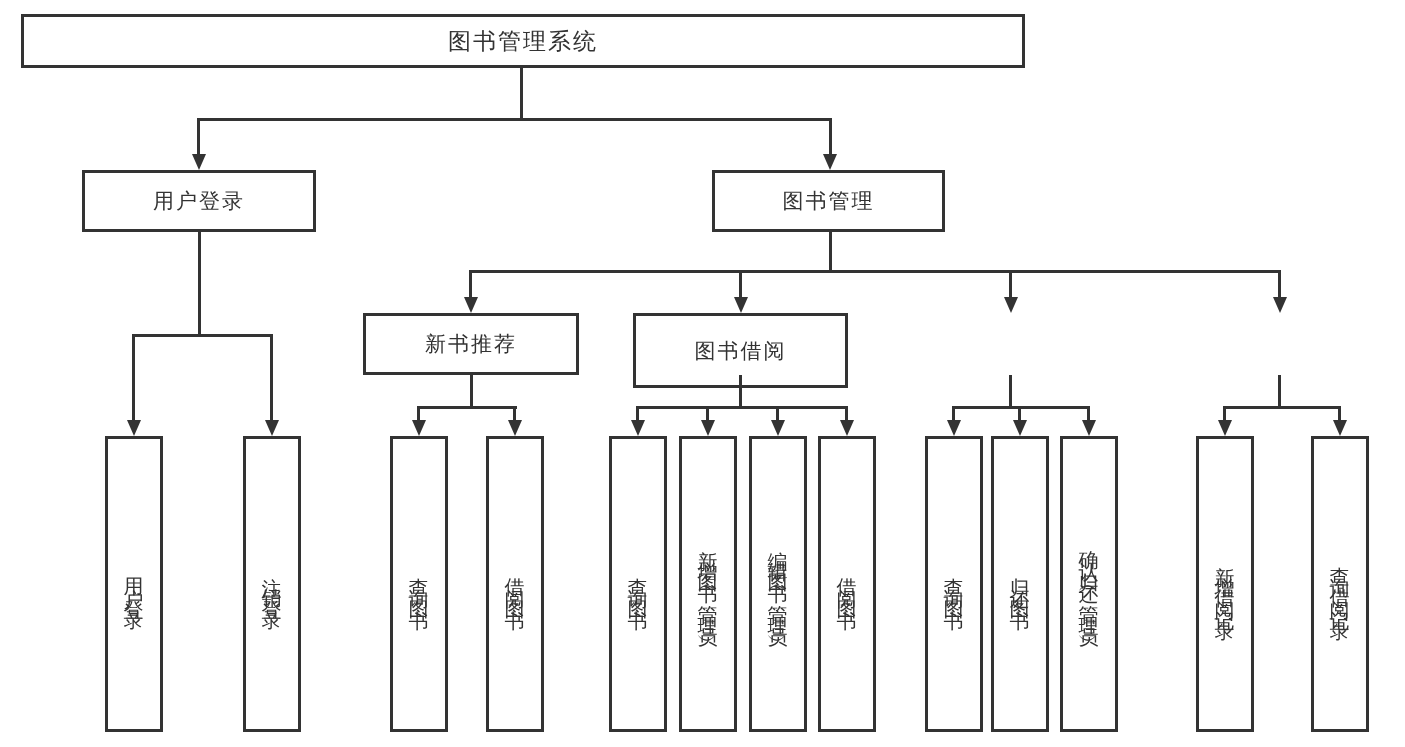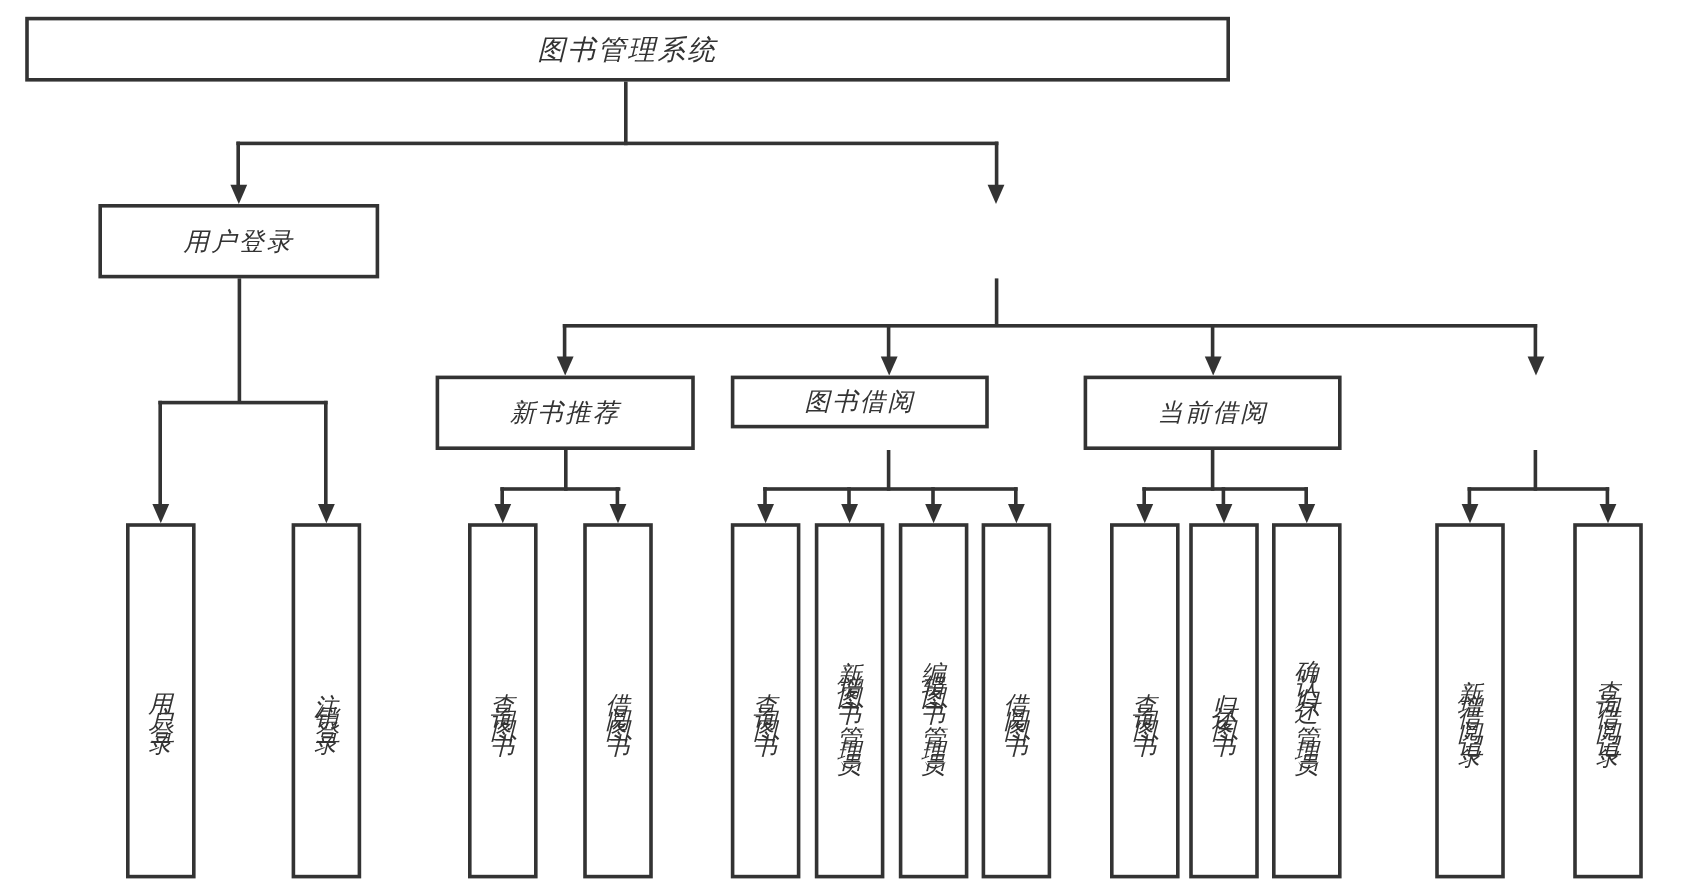--- a/index.html
+++ b/index.html
@@ -4,21 +4,20 @@
 <style>
   html, body { margin: 0; padding: 0; background: #ffffff; }
   * { box-sizing: border-box; }
   #canvas {
     position: relative;
     width: 1405px;
     height: 747px;
     background: #ffffff;
     font-family: "DejaVu Sans", sans-serif;
     overflow: hidden;
-    font-style: italic;
   }
   .node {
     position: absolute;
     background: #ffffff;
     border: 3px solid #333333;
     display: flex;
     align-items: center;
     justify-content: center;
     color: #333333;
   }
@@ -71,20 +70,23 @@
   <div class="vl" style="left:520px; top:68px; height:53px;"></div>
   <div class="hl" style="left:197px; top:118px; width:635px;"></div>
   <div class="vl" style="left:197px; top:118px; height:38px;"></div>
   <div class="ah" style="left:192px; top:154px;"></div>
   <div class="vl" style="left:829px; top:118px; height:38px;"></div>
   <div class="ah" style="left:823px; top:154px;"></div>
 
   <div class="node f-branch" style="left:82px; top:170px; width:234px; height:62px;">
     <span>用户登录</span>
   </div>
+  <div class="node f-branch" style="left:712px; top:170px; width:233px; height:62px;">
+    <span>图书管理</span>
+  </div>
 
   <div class="vl" style="left:198px; top:232px; height:103px;"></div>
   <div class="hl" style="left:132px; top:334px; width:141px;"></div>
   <div class="vl" style="left:132px; top:334px; height:88px;"></div>
   <div class="ah" style="left:127px; top:420px;"></div>
   <div class="vl" style="left:270px; top:334px; height:88px;"></div>
   <div class="ah" style="left:265px; top:420px;"></div>
 
   <div class="vl" style="left:829px; top:232px; height:40px;"></div>
   <div class="hl" style="left:469px; top:270px; width:812px;"></div>
@@ -93,25 +95,22 @@
   <div class="vl" style="left:739px; top:270px; height:29px;"></div>
   <div class="ah" style="left:734px; top:297px;"></div>
   <div class="vl" style="left:1009px; top:270px; height:29px;"></div>
   <div class="ah" style="left:1004px; top:297px;"></div>
   <div class="vl" style="left:1278px; top:270px; height:29px;"></div>
   <div class="ah" style="left:1273px; top:297px;"></div>
 
   <div class="node f-branch" style="left:363px; top:313px; width:216px; height:62px;">
     <span>新书推荐</span>
   </div>
-  <div class="node f-branch" style="left:609px; top:313px; width:215px; height:44px;">
+  <div class="node f-branch" style="left:633px; top:313px; width:215px; height:75px;">
     <span>图书借阅</span>
-  </div>
-  <div class="node f-branch" style="left:903px; top:313px; width:215px; height:62px;">
-    <span>当前借阅</span>
   </div>
 
   <div class="vl" style="left:470px; top:375px; height:34px;"></div>
   <div class="hl" style="left:417px; top:406px; width:100px;"></div>
   <div class="vl" style="left:417px; top:406px; height:16px;"></div>
   <div class="ah" style="left:412px; top:420px;"></div>
   <div class="vl" style="left:513px; top:406px; height:16px;"></div>
   <div class="ah" style="left:508px; top:420px;"></div>
 
   <div class="vl" style="left:739px; top:375px; height:34px;"></div>

